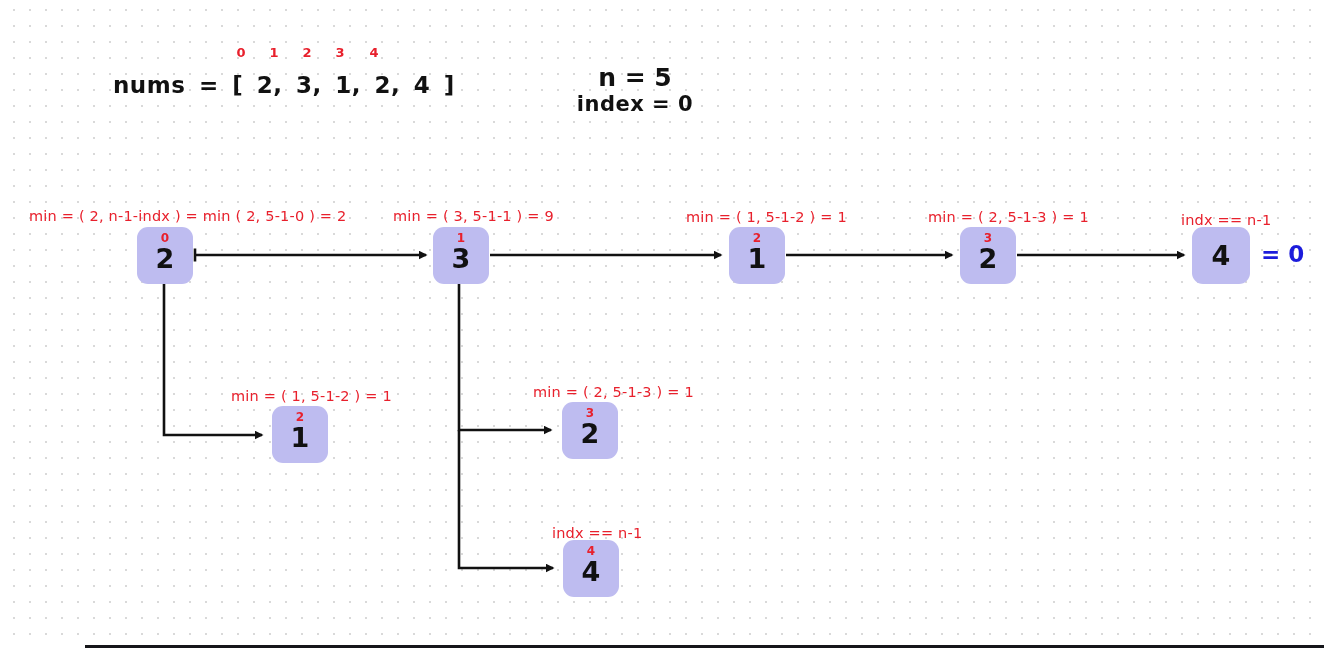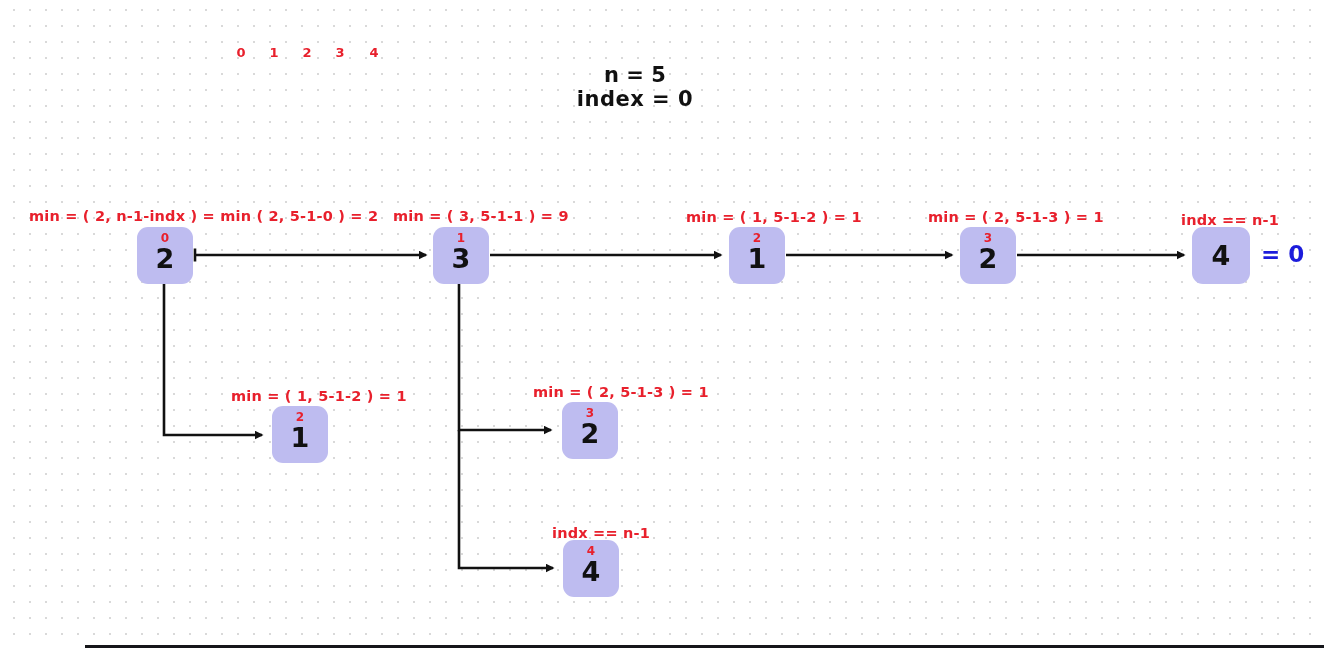--- a/index.html
+++ b/index.html
@@ -30,40 +30,40 @@
     white-space:nowrap;word-spacing:5px;letter-spacing:.5px;
   }
   .nums-idx{
     position:absolute;top:46px;width:14px;text-align:center;
     font-size:13px;font-weight:bold;color:var(--red);line-height:1;
   }
   .vars{
     position:absolute;left:510px;top:63px;width:250px;text-align:center;
     font-weight:bold;color:var(--ink);
   }
-  .vars .line1{font-size:21px;}
+  .vars .line1{font-size:25px;}
   .vars .line2{font-size:21px;letter-spacing:.5px;}
 
   .node{
     position:absolute;width:56px;height:57px;
     background:var(--box);border-radius:11px;
     display:flex;flex-direction:column;align-items:center;justify-content:flex-start;
   }
   .node .node-idx{
     font-size:12px;font-weight:bold;color:var(--red);
     line-height:1;margin-top:5px;height:12px;
   }
   .node .node-val{
     font-size:27px;font-weight:bold;color:var(--ink);line-height:1;margin-top:1px;
   }
   .node.center{justify-content:center;}
   .node.center .node-val{margin-top:0;}
 
   .ann{
-    position:absolute;font-size:14.5px;font-weight:bold;color:var(--red);
+    position:absolute;font-size:14.5px;font-weight:normal;color:var(--red);
     white-space:nowrap;line-height:1.1;letter-spacing:.2px;
   }
   .result{
     position:absolute;left:1261px;top:241px;
     font-size:23px;font-weight:bold;color:var(--blue);white-space:nowrap;
   }
   .bottom-bar{
     position:absolute;left:85px;right:0;bottom:0;height:3px;background:#15161a;
   }
 </style>
@@ -83,20 +83,21 @@
       <path d="M195,255 L426,255" marker-end="url(#ah)"></path>
       <path d="M490,255 L721,255" marker-end="url(#ah)"></path>
       <path d="M786,255 L952,255" marker-end="url(#ah)"></path>
       <path d="M1017,255 L1184,255" marker-end="url(#ah)"></path>
       <path d="M164,284 L164,435 L262,435" marker-end="url(#ah)"></path>
       <path d="M459,284 L459,430 L551,430" marker-end="url(#ah)"></path>
       <path d="M459,430 L459,568 L553,568" marker-end="url(#ah)"></path>
     </g>
   </svg>
 
+  <div class="nums-label">nums = [ 2, 3, 1, 2, 4 ]</div>
   <span class="nums-idx" style="left:234px">0</span>
   <span class="nums-idx" style="left:267px">1</span>
   <span class="nums-idx" style="left:300px">2</span>
   <span class="nums-idx" style="left:333px">3</span>
   <span class="nums-idx" style="left:367px">4</span>
 
   <div class="vars">
     <div class="line1">n = 5</div>
     <div class="line2">index = 0</div>
   </div>

